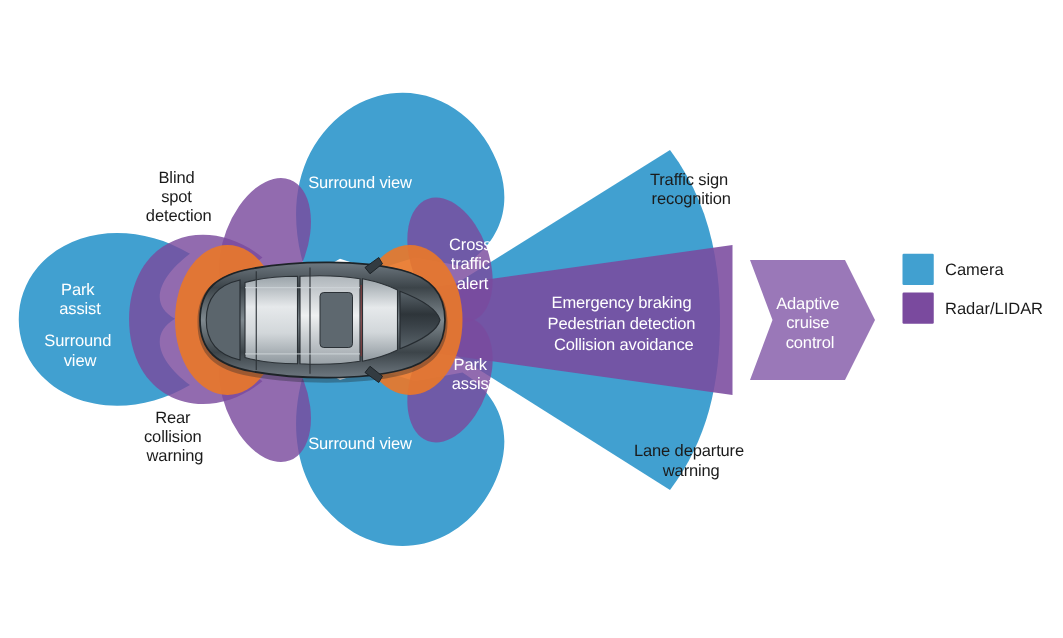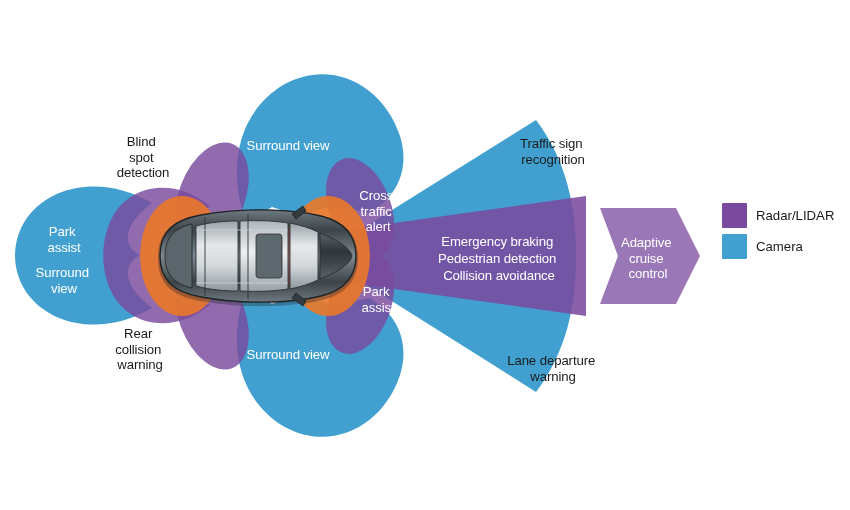--- a/index.html
+++ b/index.html
@@ -282,24 +282,24 @@
         <tspan x="648" dy="0">Adaptive</tspan>
         <tspan x="648" dy="15.5">cruise</tspan>
         <tspan x="648" dy="15.5">control</tspan>
       </text>
     </g>
   </svg>
 
   <div id="legend">
 
     <div class="legend-row">
+      <span class="legend-swatch" style="background:#41a0d0"></span>
+      <span class="legend-label">Camera</span>
+    </div>
+
+    <div class="legend-row">
       <span class="legend-swatch" style="background:#7a4a9e"></span>
       <span class="legend-label">Radar/LIDAR</span>
     </div>
 
-    <div class="legend-row">
-      <span class="legend-swatch" style="background:#41a0d0"></span>
-      <span class="legend-label">Camera</span>
-    </div>
-
   </div>
 
 </div>
 
 </body></html>

